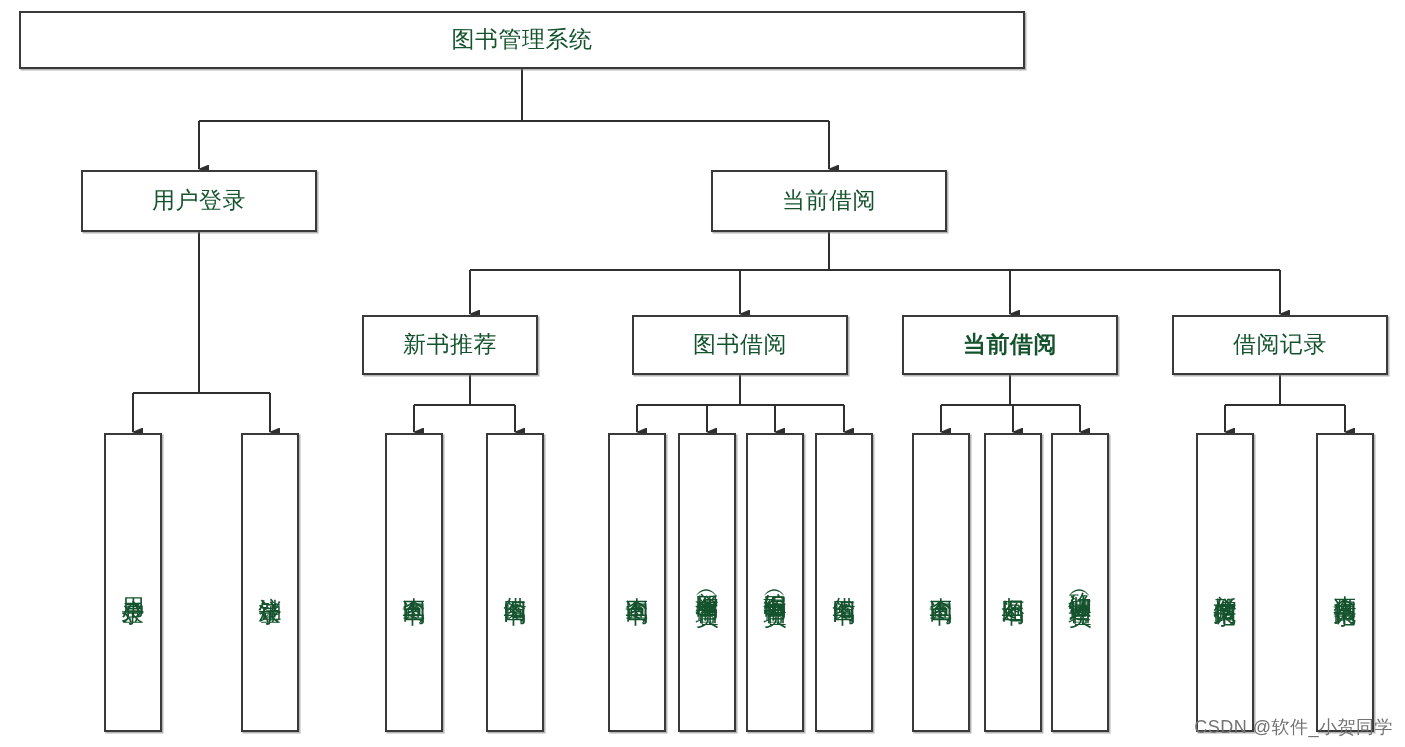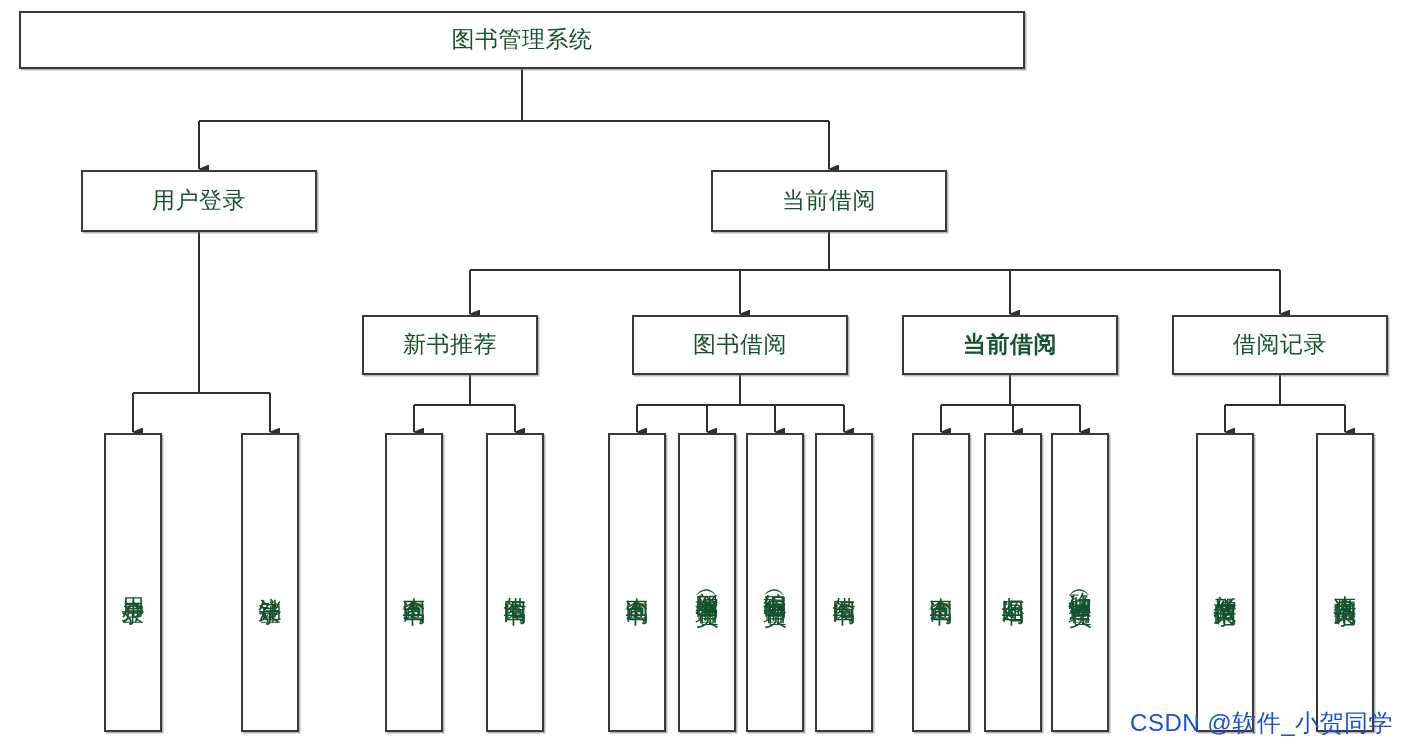--- a/index.html
+++ b/index.html
@@ -57,22 +57,22 @@
     writing-mode: vertical-rl;
     text-orientation: upright;
     font-size: 23px;
     letter-spacing: 2px;
     line-height: 1;
   }
   .watermark {
     position: absolute;
     right: 12px;
     bottom: 8px;
-    font-size: 24px;
-    color: #1d4ed8;
+    font-size: 18px;
+    color: #737373;
     letter-spacing: 0.5px;
     white-space: nowrap;
     user-select: none;
   }
 </style>
 </head>
 <body>
 
 <div id="stage">
 

